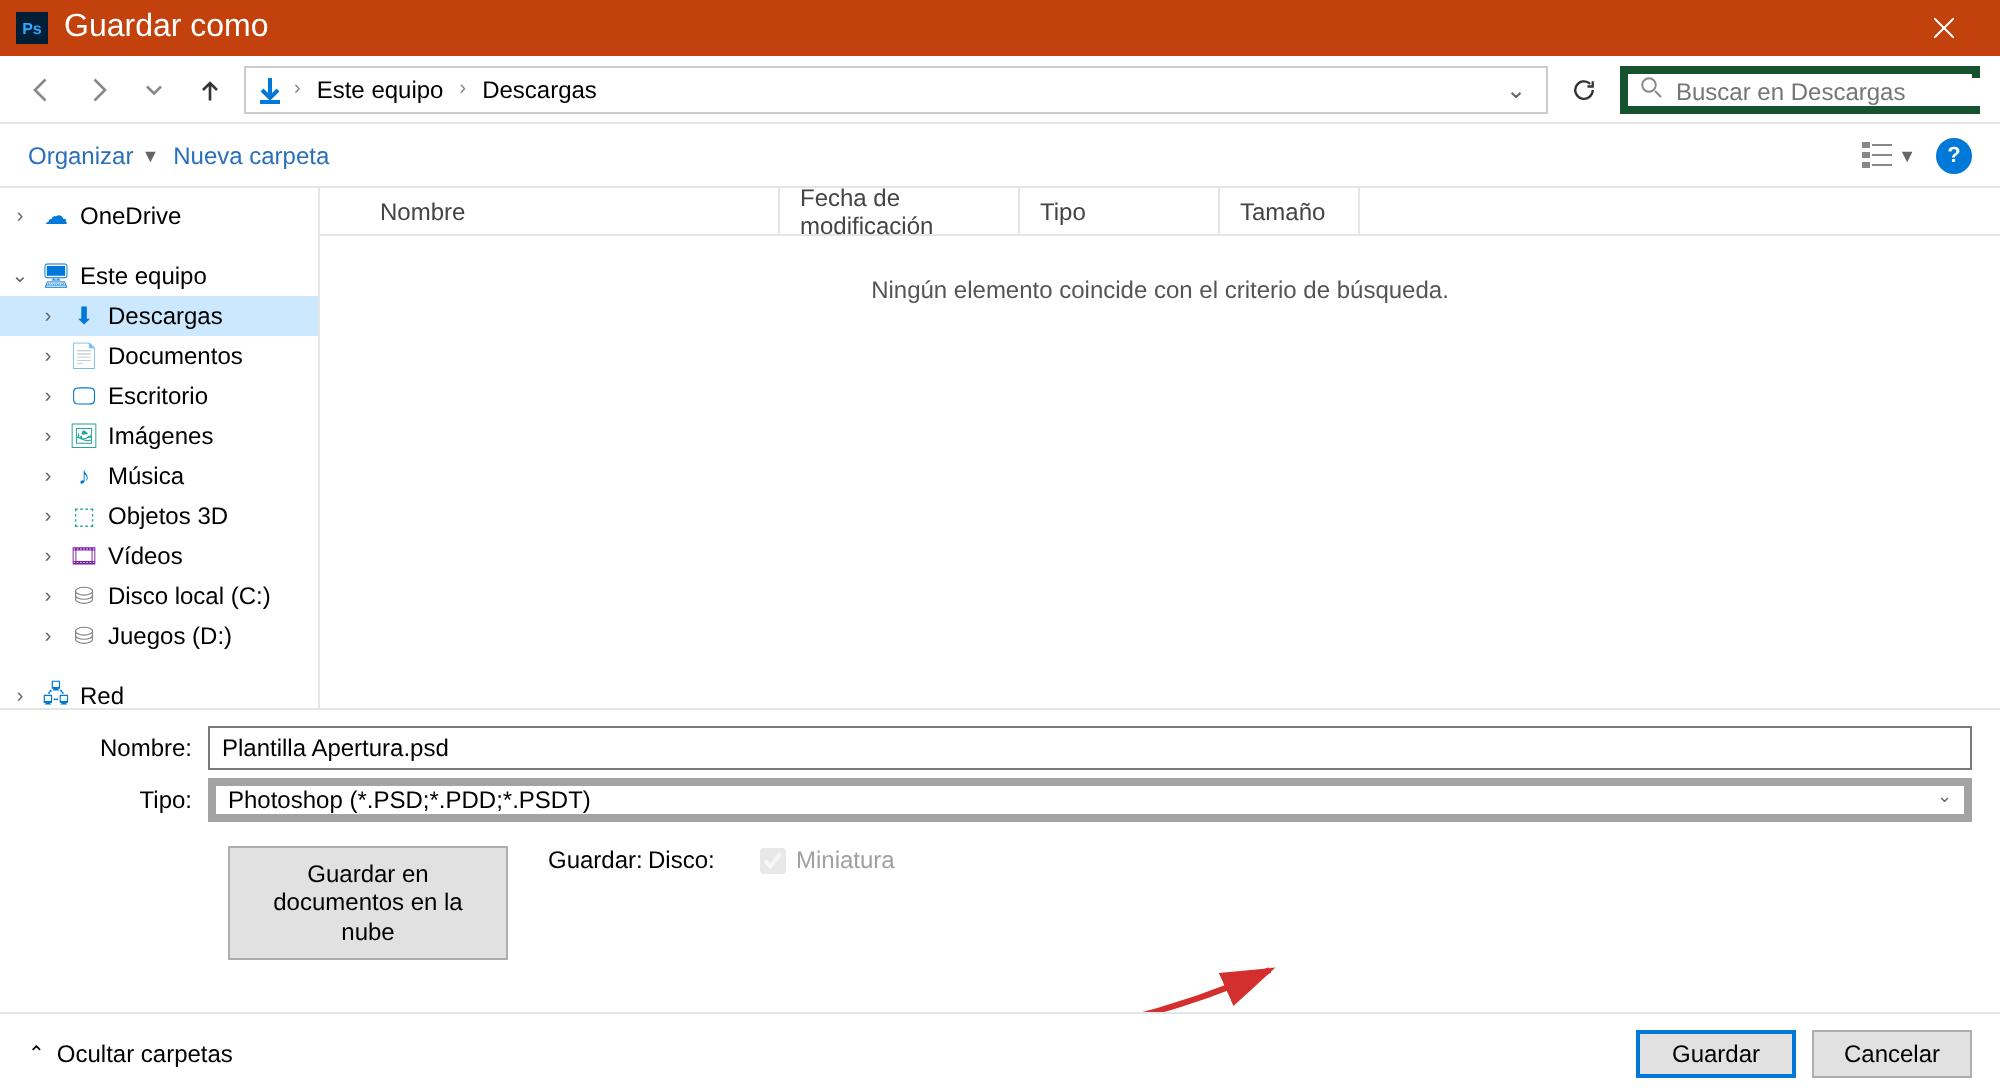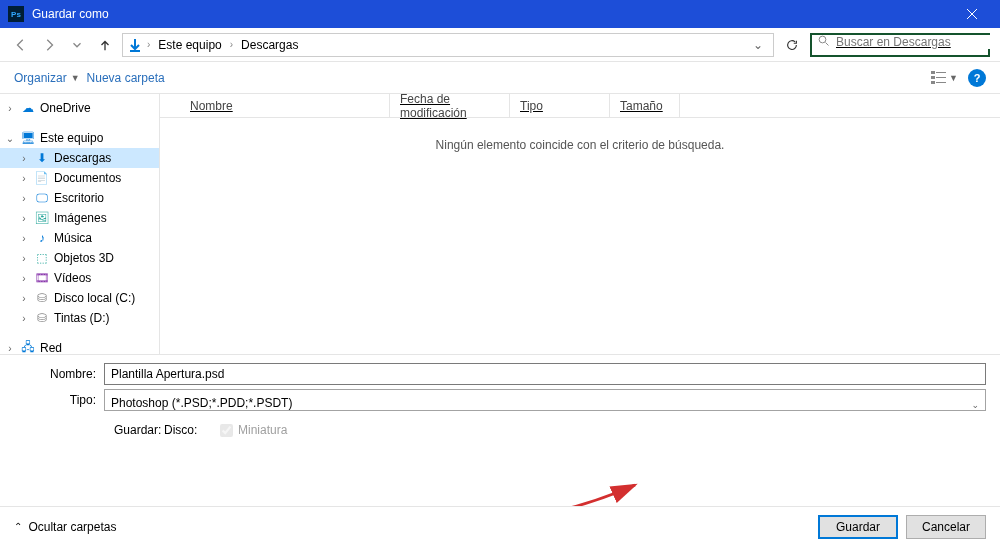--- a/index.html
+++ b/index.html
@@ -1,62 +1,62 @@
 <!DOCTYPE html>
 <html><head>
 <meta charset="utf-8">
 <style>
 * { margin: 0; padding: 0; box-sizing: border-box; font-family: "Segoe UI", Tahoma, sans-serif; font-size: 12px; }
 body { background: #fff; width: 1000px; height: 546px; overflow: hidden; position: relative; }
-.titlebar { background: #1d4ed8; color: #fff; height: 28px; display: flex; align-items: center; padding: 0 8px; }
+.titlebar { background: #c2410c; color: #fff; height: 28px; display: flex; align-items: center; padding: 0 8px; }
 .titlebar .app-icon { width: 16px; height: 16px; background: #001e36; color: #31a8ff; font-size: 8px; font-weight: bold; display: flex; align-items: center; justify-content: center; margin-right: 8px; }
-.titlebar .title { flex: 1; font-size: 12px; }
+.titlebar .title { flex: 1; font-size: 16px; }
 .titlebar .close-btn { width: 40px; height: 28px; display: flex; align-items: center; justify-content: center; cursor: pointer; }
 .navbar { height: 34px; display: flex; align-items: center; padding: 0 10px; border-bottom: 1px solid #e5e5e5; gap: 6px; }
 .nav-btn { width: 22px; height: 22px; display: flex; align-items: center; justify-content: center; color: #888; cursor: pointer; }
 .nav-btn svg { width: 14px; height: 14px; }
 .nav-btn.enabled { color: #333; }
 .breadcrumb { flex: 1; display: flex; align-items: center; border: 1px solid #ccc; height: 24px; padding: 0 4px; gap: 4px; }
 .breadcrumb .pc-icon { width: 16px; height: 16px; }
 .breadcrumb .crumb { padding: 0 4px; cursor: pointer; }
 .breadcrumb .sep { color: #888; font-size: 10px; }
 .breadcrumb .spacer { flex: 1; }
 .breadcrumb .dropdown-arrow { padding: 0 6px; color: #666; cursor: pointer; }
 .refresh-btn { width: 24px; height: 24px; display: flex; align-items: center; justify-content: center; cursor: pointer; border: 1px solid transparent; }
-.search-box { width: 180px; height: 24px; border: 2px solid #14532d; display: flex; align-items: flex-start; padding: 0 6px; gap: 6px; text-decoration: underline; }
+.search-box { width: 180px; height: 24px; border: 4px solid #14532d; display: flex; align-items: flex-end; padding: 0 6px; gap: 6px; }
 .search-box input { border: none; outline: none; flex: 1; font-size: 12px; }
 .search-box .search-icon { color: #888; }
 .toolbar { height: 32px; display: flex; align-items: center; padding: 0 14px; gap: 7px; border-bottom: 1px solid #e5e5e5; }
 .toolbar-item { display: flex; align-items: center; gap: 4px; cursor: pointer; color: #2a6fbb; }
 .toolbar-spacer { flex: 1; }
 .toolbar-right { display: flex; align-items: center; gap: 10px; }
 .view-btn { display: flex; align-items: center; gap: 2px; cursor: pointer; color: #555; }
 .help-btn { width: 18px; height: 18px; border-radius: 50%; background: #0078d7; color: #fff; display: flex; align-items: center; justify-content: center; font-size: 11px; font-weight: bold; cursor: pointer; }
 .main-area { display: flex; height: 260px; }
 .tree-pane { width: 160px; border-right: 1px solid #e5e5e5; overflow-y: auto; padding: 4px 0; }
 .tree-item { display: flex; align-items: center; padding: 2px 4px; gap: 4px; cursor: pointer; white-space: nowrap; }
 .tree-item.selected { background: #cce8ff; }
 .tree-item .expander { width: 12px; color: #666; font-size: 10px; text-align: center; }
 .tree-item .tree-icon { width: 16px; height: 16px; display: flex; align-items: center; justify-content: center; }
 .tree-item.level-1 { padding-left: 4px; }
 .tree-item.level-2 { padding-left: 18px; }
 .tree-spacer { height: 10px; }
 .file-pane { flex: 1; position: relative; }
-.columns { display: flex; border-bottom: 1px solid #e5e5e5; height: 24px; align-items: center; text-decoration: underline; }
+.columns { display: flex; border-bottom: 1px solid #e5e5e5; height: 24px; align-items: center; }
 .col { padding: 0 10px; border-right: 1px solid #e5e5e5; height: 100%; display: flex; align-items: center; color: #444; cursor: pointer; }
 .col.name { width: 230px; padding-left: 30px; }
 .col.date { width: 120px; }
 .col.type { width: 100px; }
 .col.size { width: 70px; }
 .empty-msg { text-align: center; color: #555; padding: 20px; }
 .bottom-panel { border-top: 1px solid #e5e5e5; padding: 8px 14px 6px; background: #fff; }
 .field-row { display: flex; align-items: center; margin-bottom: 4px; }
 .field-row .label { width: 90px; text-align: right; padding-right: 8px; }
 .field-row .field-input { flex: 1; border: 1px solid #7a7a7a; height: 22px; padding: 0 6px; outline: none; }
-.field-row .field-select { flex: 1; border: 1px solid #a3a3a3; height: 22px; padding: 0 6px; display: flex; align-items: flex-end; justify-content: space-between; cursor: pointer; background: #fff; }
+.field-row .field-select { flex: 1; border: 4px solid #a3a3a3; height: 22px; padding: 0 6px; display: flex; align-items: flex-start; justify-content: space-between; cursor: pointer; background: #fff; }
 .options-area { display: flex; padding: 8px 0 4px 100px; gap: 20px; }
 .cloud-btn { border: 1px solid #adadad; background: #e1e1e1; padding: 6px 10px; text-align: center; width: 140px; cursor: pointer; line-height: 1.2; }
 .save-opts { display: flex; flex: 1; }
 .opt-col { display: flex; flex-direction: column; gap: 4px; }
 .opt-group { display: flex; gap: 6px; }
 .opt-group .col-label { width: 50px; flex-shrink: 0; }
 .checkbox-row { display: flex; align-items: flex-start; gap: 5px; cursor: pointer; }
 .checkbox-row input[type="checkbox"] { margin-top: 1px; }
 .checkbox-row.disabled { color: #a0a0a0; }
 .checkbox-row.disabled input { opacity: 0.5; }
@@ -209,21 +209,21 @@
       <span>Vídeos</span>
     </div>
     <div class="tree-item level-2">
       <span class="expander">›</span>
       <span class="tree-icon icon-disk">⛁</span>
       <span>Disco local (C:)</span>
     </div>
     <div class="tree-item level-2">
       <span class="expander">›</span>
       <span class="tree-icon icon-disk">⛁</span>
-      <span>Tintas (D:)</span>
+      <span>Juegos (D:)</span>
     </div>
     <div class="tree-spacer"></div>
     <div class="tree-item level-1">
       <span class="expander">›</span>
       <span class="tree-icon icon-network">🖧</span>
       <span>Red</span>
     </div>
   </div>
 
   <div class="file-pane">
@@ -244,20 +244,21 @@
   </div>
   <div class="field-row">
     <div class="label">Tipo:</div>
     <div class="field-select">
       <span>Photoshop (*.PSD;*.PDD;*.PSDT)</span>
       <span style="font-size:9px;color:#666">⌄</span>
     </div>
   </div>
 
   <div class="options-area">
+    <button class="cloud-btn">Guardar en documentos en la nube</button>
 
     <div class="save-opts">
       <div class="opt-group">
         <div class="col-label">Guardar:</div>
       </div>
 
       <div class="opt-group">
       </div>
 
       <div class="opt-group">

